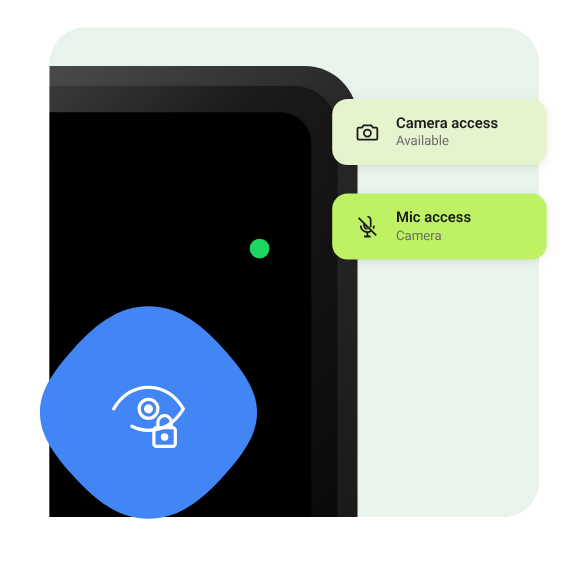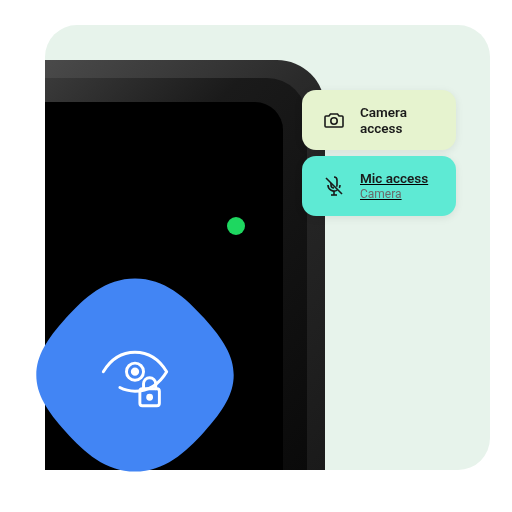--- a/index.html
+++ b/index.html
@@ -57,33 +57,32 @@
       top: 115px;
       right: 38px;
     }
     .toast {
       position: absolute;
       display: flex;
       align-items: center;
       gap: 14px;
       padding: 14px 20px;
       border-radius: 14px;
-      width: 154px;
+      width: 195px;
       box-shadow: 0 2px 8px rgba(0,0,0,0.08);
     }
     .toast-camera {
       left: 302px;
       top: 90px;
       background: #e6f3cf;
     }
     .toast-mic {
       left: 302px;
-      top: 156px;
-      background: #5eead4;
-      text-decoration: underline;
+      top: 176px;
+      background: #bef264;
     }
     .toast-icon {
       width: 24px;
       height: 24px;
       flex-shrink: 0;
       display: flex;
       align-items: center;
       justify-content: center;
     }
     .toast-text {
@@ -137,20 +136,21 @@
 
 <div class="toast toast-camera">
   <span class="toast-icon">
     <svg viewBox="0 0 24 24" width="24" height="24" fill="none" stroke="#1a1a1a" stroke-width="1.6">
       <path d="M4 8h3l1.5-2h7L17 8h3a1 1 0 011 1v9a1 1 0 01-1 1H4a1 1 0 01-1-1V9a1 1 0 011-1z"></path>
       <circle cx="12" cy="13" r="3.2"></circle>
     </svg>
   </span>
   <div class="toast-text">
     <span class="toast-title">Camera access</span>
+    <span class="toast-status">Available</span>
   </div>
 </div>
 
 <div class="toast toast-mic">
   <span class="toast-icon">
     <svg viewBox="0 0 24 24" width="24" height="24" fill="none" stroke="#1a1a1a" stroke-width="1.6">
       <path d="M12 3a3 3 0 013 3v5a3 3 0 01-.5 1.7M9 9v2a3 3 0 003 3"></path>
       <path d="M6 11a6 6 0 009.2 5.1M18 11a6 6 0 01-.7 2.8"></path>
       <line x1="12" y1="17" x2="12" y2="21"></line>
       <line x1="9" y1="21" x2="15" y2="21"></line>

